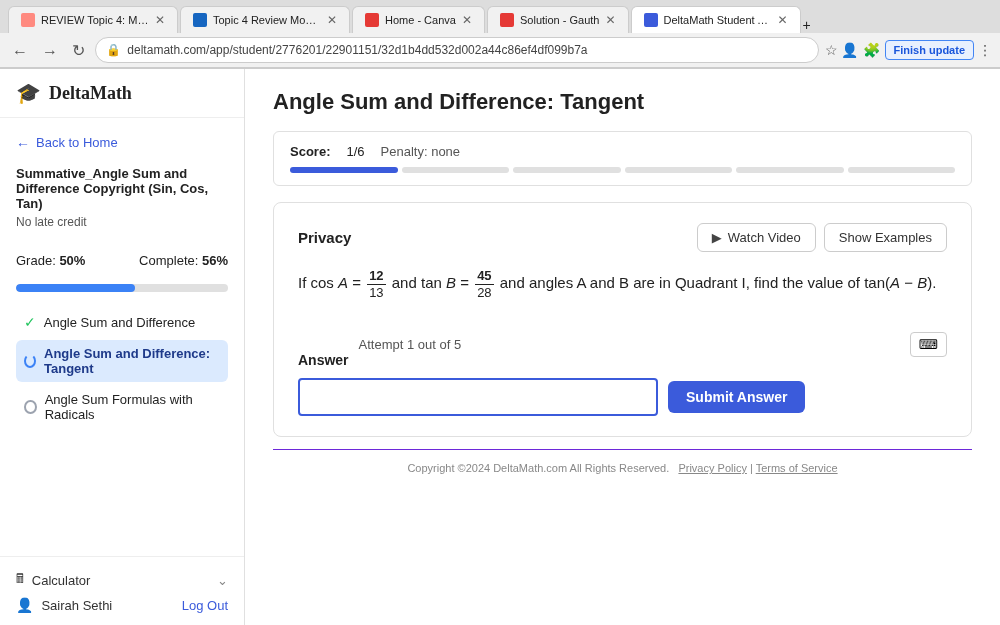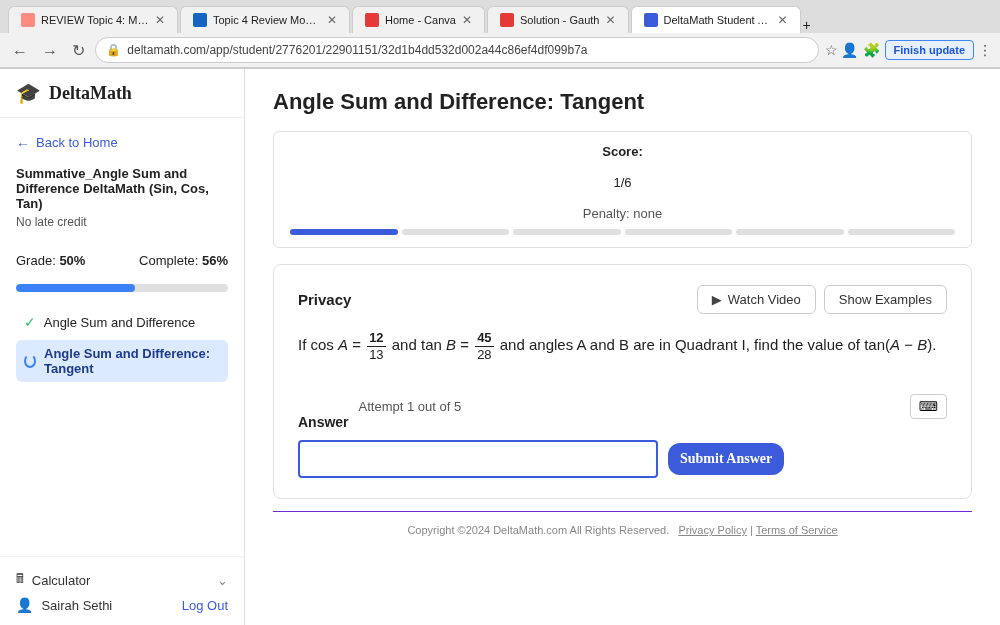--- a/index.html
+++ b/index.html
@@ -47,21 +47,21 @@
     .footer-item { display: flex; align-items: center; justify-content: space-between; font-size: 13px; cursor: pointer; color: #333; }
     .footer-item .expand-icon { color: #888; }
     .footer-user { display: flex; align-items: center; gap: 8px; }
     .user-icon { font-size: 14px; color: #888; }
     .logout-link { color: #3b5bdb; cursor: pointer; font-size: 13px; }
 
     
     .main-content { flex: 1; padding: 20px 28px; overflow-y: auto; background: #fff; }
     .page-title { font-size: 22px; font-weight: bold; color: #222; margin-bottom: 16px; }
     .score-bar-container { border: 1px solid #e0e0e0; border-radius: 6px; padding: 12px 16px; margin-bottom: 16px; }
-    .score-row { display: flex; align-items: center; gap: 16px; font-size: 13px; margin-bottom: 8px; flex-direction: column; }
+    .score-row { display: flex; align-items: center; gap: 16px; font-size: 13px; margin-bottom: 8px; }
     .score-label { font-weight: bold; color: #222; }
     .score-value { color: #222; }
     .penalty-label { color: #555; }
     .progress-segments { display: flex; gap: 4px; }
     .seg { height: 6px; flex: 1; border-radius: 3px; }
     .seg.filled { background: #3b5bdb; }
     .seg.empty { background: #e0e0e0; }
 
     
     .question-card { border: 1px solid #e0e0e0; border-radius: 8px; padding: 20px 24px; }
@@ -77,21 +77,21 @@
     .fraction .den { padding: 0 2px; }
     .math-var { font-style: italic; }
 
     .answer-section { margin-top: 4px; }
     .answer-row { display: flex; align-items: center; gap: 10px; margin-bottom: 10px; }
     .answer-label { font-weight: bold; font-size: 14px; margin-top: 32px; }
     .attempt-text { font-size: 13px; color: #555; }
     .keyboard-icon-btn { border: 1px solid #ccc; border-radius: 4px; padding: 4px 8px; background: #fff; cursor: pointer; margin-left: auto; }
     .answer-input-row { display: flex; align-items: center; gap: 10px; }
     .answer-input { width: 360px; height: 38px; border: 2px solid #3b5bdb; border-radius: 4px; padding: 0 10px; font-size: 14px; outline: none; }
-    .submit-btn { background: #3b5bdb; color: #fff; border: none; border-radius: 12px; padding: 8px 12px; font-size: 14px; cursor: pointer; font-weight: 600; font-family: Liberation Serif, serif; }
+    .submit-btn { background: #3b5bdb; color: #fff; border: none; border-radius: 6px; padding: 8px 18px; font-size: 14px; cursor: pointer; font-weight: 600; }
 
     .copyright-footer { text-align: center; padding: 12px; font-size: 11px; color: #888; border-top: 1px solid #6d28d9; margin-top: 12px; }
     .copyright-footer a { color: #888; text-decoration: underline; }
   </style>
 </head>
 <body>
 
 <div class="browser-chrome">
   <div class="tab-bar">
     <div class="tab">
@@ -144,37 +144,41 @@
   <div class="sidebar">
     <div class="sidebar-logo">
       <span class="logo-icon">🎓</span>
       <span class="logo-text">DeltaMath</span>
     </div>
     <div class="sidebar-nav">
       <div class="back-link">
         <span class="arrow">←</span>
         <span>Back to Home</span>
       </div>
-      <div class="assignment-title">Summative_Angle Sum and Difference DeltaMath (Sin, Cos, Tan)</div>
+      <div class="assignment-title">Summative_Angle Sum and Difference Copyright (Sin, Cos, Tan)</div>
       <div class="no-late">No late credit</div>
       <div class="grade-row">
         <span><span>Grade:</span> <strong>50%</strong></span>
         <span><span>Complete:</span> <strong>56%</strong></span>
       </div>
       <div class="progress-bar-outer">
         <div class="progress-bar-inner" style="width: 56%;"></div>
       </div>
       <div class="topic-list">
         <div class="topic-item">
           <span class="check">✓</span>
           <span>Angle Sum and Difference</span>
         </div>
         <div class="topic-item active">
           <span class="spinner"></span>
           <span>Angle Sum and Difference: Tangent</span>
+        </div>
+        <div class="topic-item">
+          <span class="circle"></span>
+          <span>Angle Sum Formulas with Radicals</span>
         </div>
       </div>
     </div>
     <div class="sidebar-footer">
       <div class="footer-item">
         <div style="display:flex;align-items:center;gap:8px;">
           <span>🖩</span>
           <span>Calculator</span>
         </div>
         <span class="expand-icon">⌄</span>

